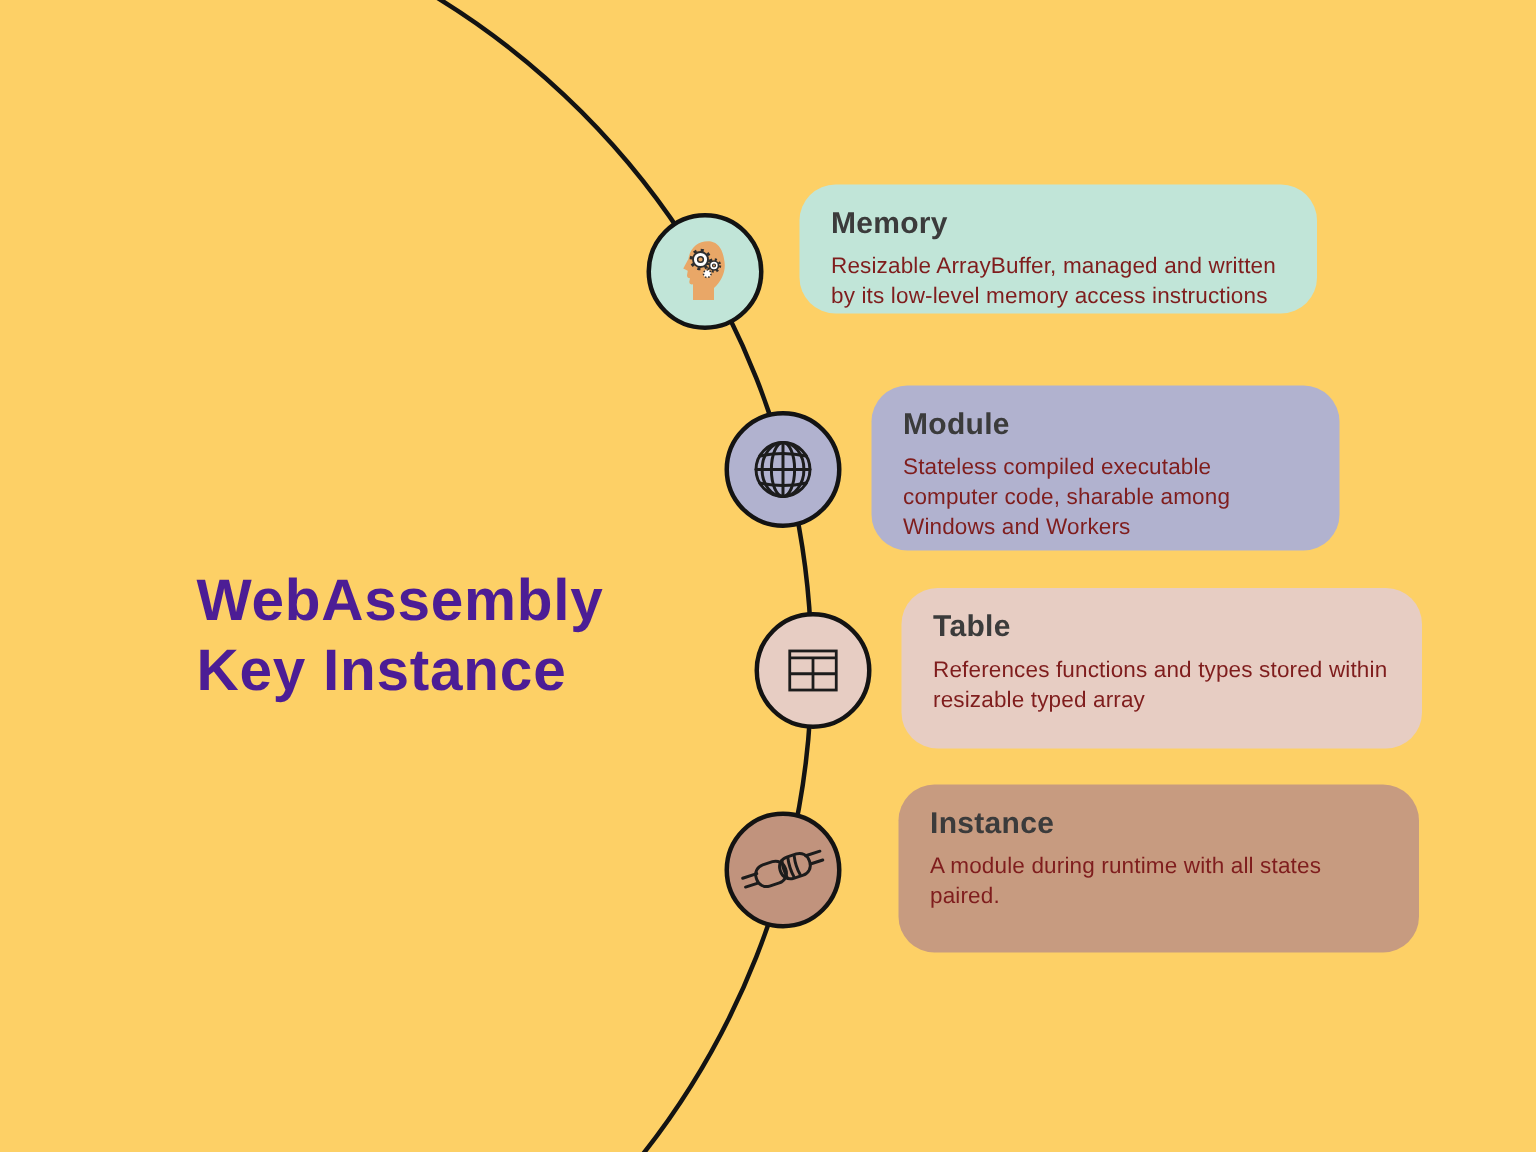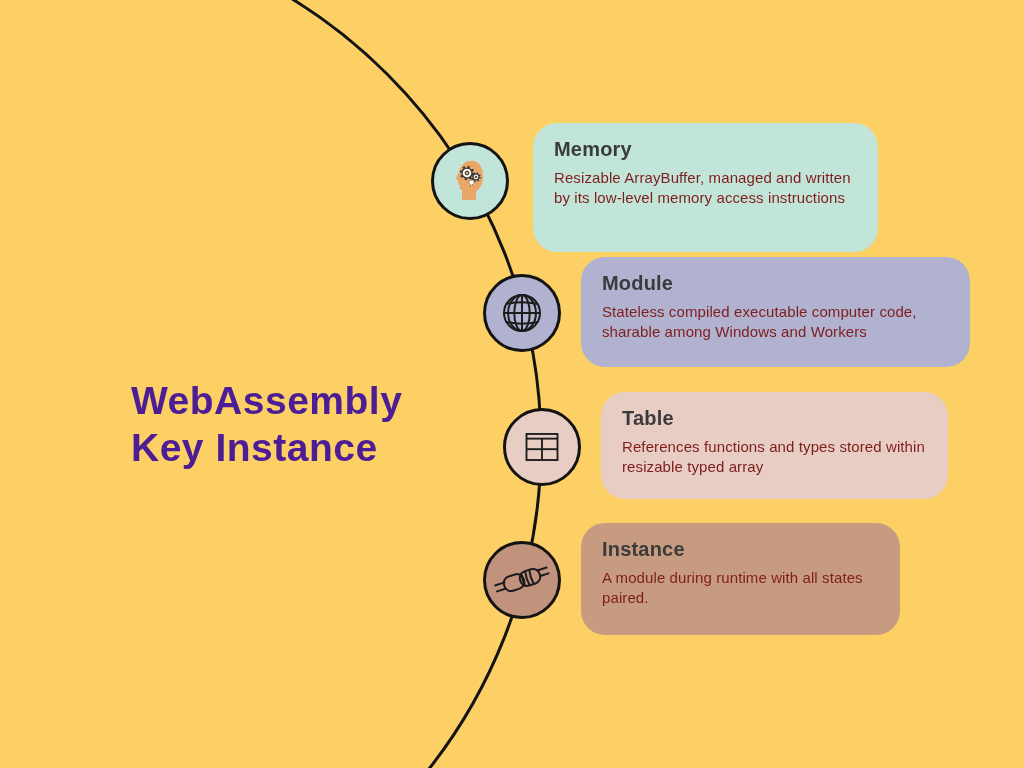--- a/index.html
+++ b/index.html
@@ -26,24 +26,24 @@
   .card{
     position:absolute;border-radius:24px;box-sizing:border-box;
     padding:15px 22px 0 21px;
   }
   .card .card-title{
     font-size:20px;font-weight:700;color:#3B3B3B;margin:0 0 7px 0;letter-spacing:0.2px;
   }
   .card .card-desc{
     font-size:15px;color:#7f1d1d;line-height:20px;margin:0;letter-spacing:0.1px;
   }
-  .card-memory  {left:533px;top:123px;width:345px;height:129px;background:#C1E5D8;}
-  .card-module  {left:581px;top:257px;width:389px;height:110px;background:#B1B2CF;}
+  .card-memory  {left:533px;top:123px;width:345px;height:86px;background:#C1E5D8;}
+  .card-module  {left:581px;top:257px;width:312px;height:110px;background:#B1B2CF;}
   .card-table   {left:601px;top:392px;width:347px;height:107px;background:#E7CDC3;}
-  .card-instance{left:581px;top:523px;width:319px;height:112px;background:#C79B80;}
+  .card-instance{left:599px;top:523px;width:347px;height:112px;background:#C79B80;}
 
   
   .badge{
     position:absolute;width:78px;height:78px;border-radius:50%;
     border:3px solid #131313;box-sizing:border-box;
     display:flex;align-items:center;justify-content:center;
   }
   .badge-memory  {left:431px;top:142px;background:#C1E5D8;}
   .badge-module  {left:483px;top:274px;background:#B1B2CF;}
   .badge-table   {left:503px;top:408px;background:#E7CDC3;}

